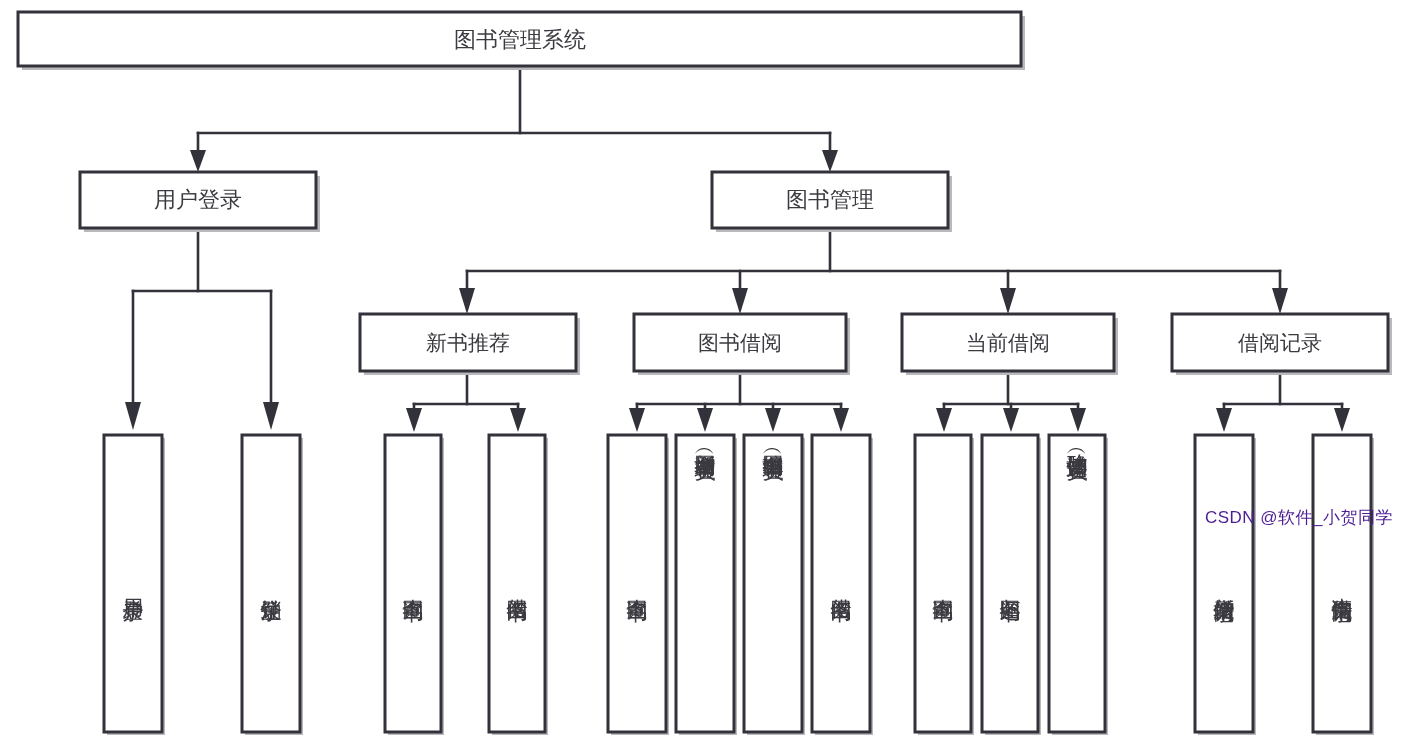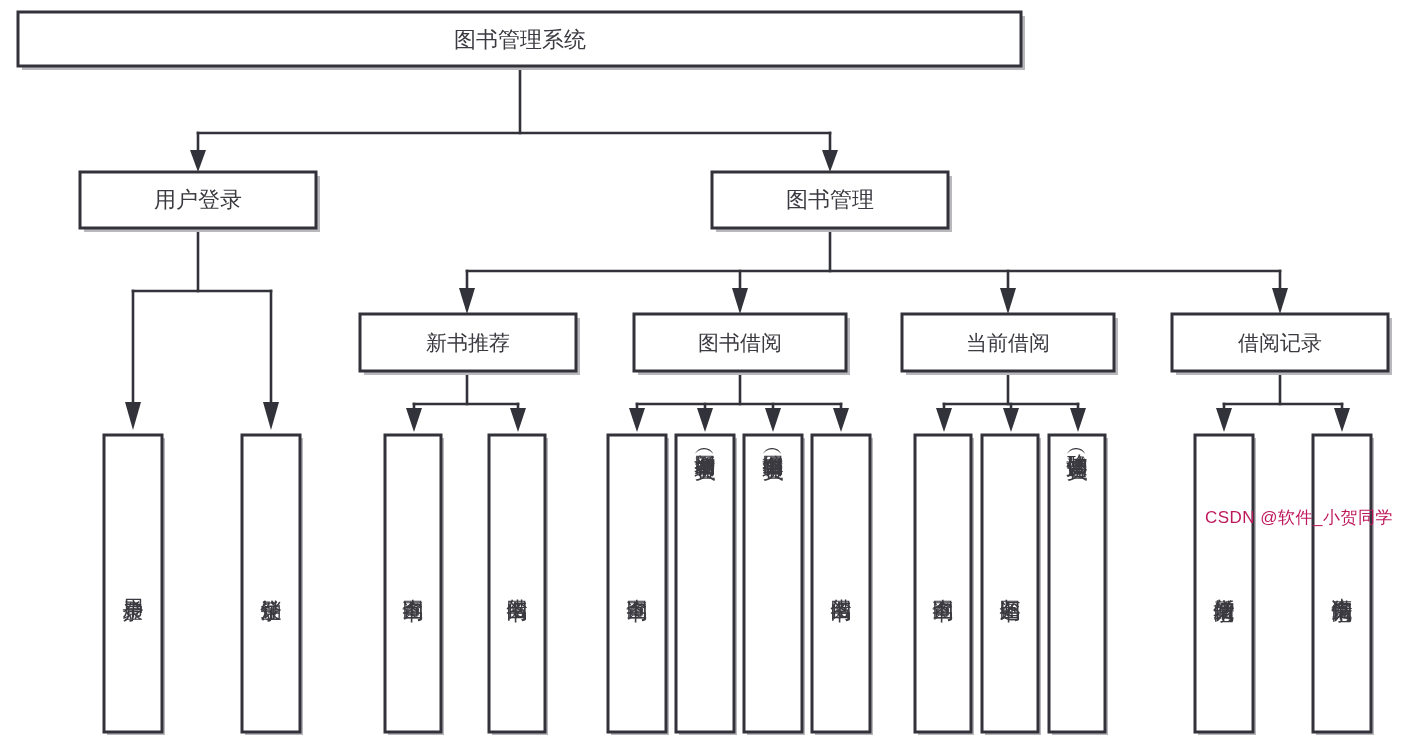--- a/index.html
+++ b/index.html
@@ -75,21 +75,21 @@
     color: #3a3a40;
     white-space: nowrap;
     text-align: center;
   }
   #watermark {
     position: absolute;
     right: 12px;
     bottom: 8px;
     font-family: "Liberation Sans", "DejaVu Sans", sans-serif;
     font-size: 17px;
-    color: #be185d;
+    color: #4c1d95;
     letter-spacing: 0.5px;
     user-select: none;
   }
 </style>
 </head>
 <body>
 
 <div id="diagram-root">
 
   <svg id="flow" viewBox="0 0 1405 747">

